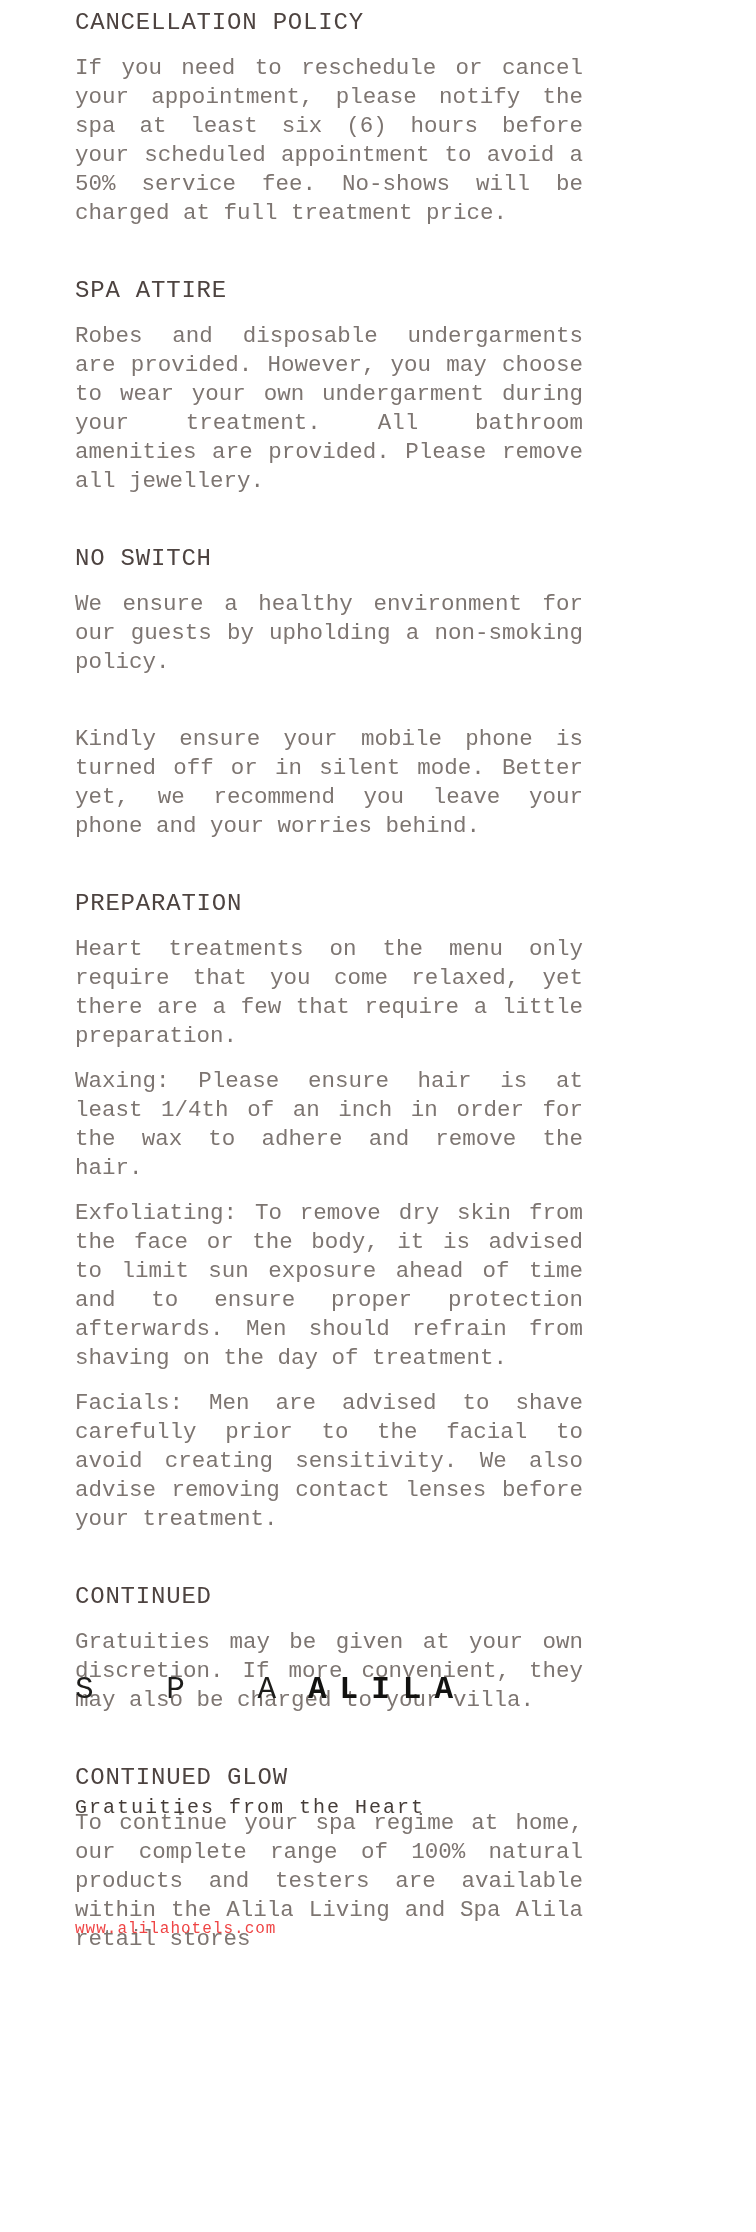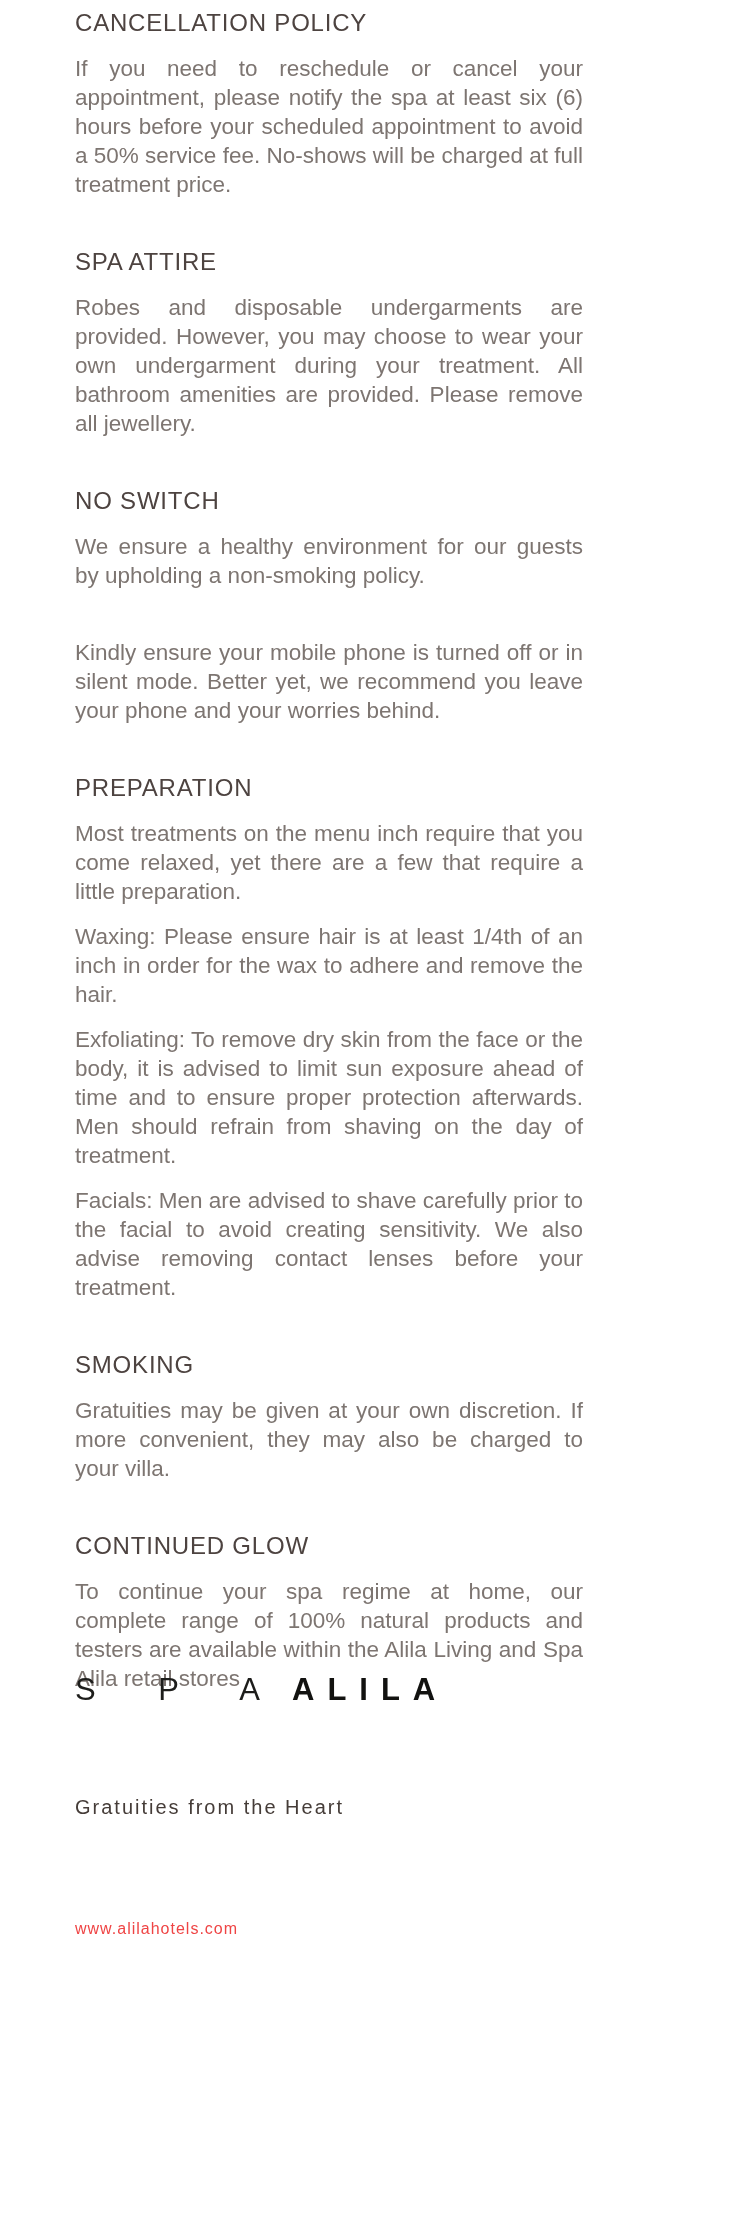--- a/index.html
+++ b/index.html
@@ -5,21 +5,21 @@
   html, body {
     margin: 0;
     padding: 0;
     background: #ffffff;
   }
   .page {
     position: relative;
     width: 652px;
     height: 2232px;
     background: #ffffff;
-    font-family: Liberation Sans, sans-serif;
+    font-family: Liberation Mono, monospace;
     overflow: hidden;
   }
   .content {
     padding: 8px 69px 0 75px; 
   }
   .policy-section {
     margin-bottom: 48px;
   }
   .policy-section h2 {
     font-size: 24px;
@@ -99,28 +99,28 @@
       <h2>NO SWITCH</h2>
       <p>We ensure a healthy environment for our guests by upholding a non-smoking policy.</p>
     </section>
 
     <section class="policy-section">
       <p>Kindly ensure your mobile phone is turned off or in silent mode. Better yet, we recommend you leave your phone and your worries behind.</p>
     </section>
 
     <section class="policy-section">
       <h2>PREPARATION</h2>
-      <p>Most treatments on the menu inch require that you come relaxed, yet there are a few that require a little preparation.</p>
+      <p>Heart treatments on the menu only require that you come relaxed, yet there are a few that require a little preparation.</p>
       <p>Waxing: Please ensure hair is at least 1/4th of an inch in order for the wax to adhere and remove the hair.</p>
       <p>Exfoliating: To remove dry skin from the face or the body, it is advised to limit sun exposure ahead of time and to ensure proper protection afterwards. Men should refrain from shaving on the day of treatment.</p>
       <p>Facials: Men are advised to shave carefully prior to the facial to avoid creating sensitivity. We also advise removing contact lenses before your treatment.</p>
     </section>
 
     <section class="policy-section">
-      <h2>SMOKING</h2>
+      <h2>CONTINUED</h2>
       <p>Gratuities may be given at your own discretion. If more convenient, they may also be charged to your villa.</p>
     </section>
 
     <section class="policy-section">
       <h2>CONTINUED GLOW</h2>
       <p>To continue your spa regime at home, our complete range of 100% natural products and testers are available within the Alila Living and Spa Alila retail stores</p>
     </section>
 
   </div>
 

